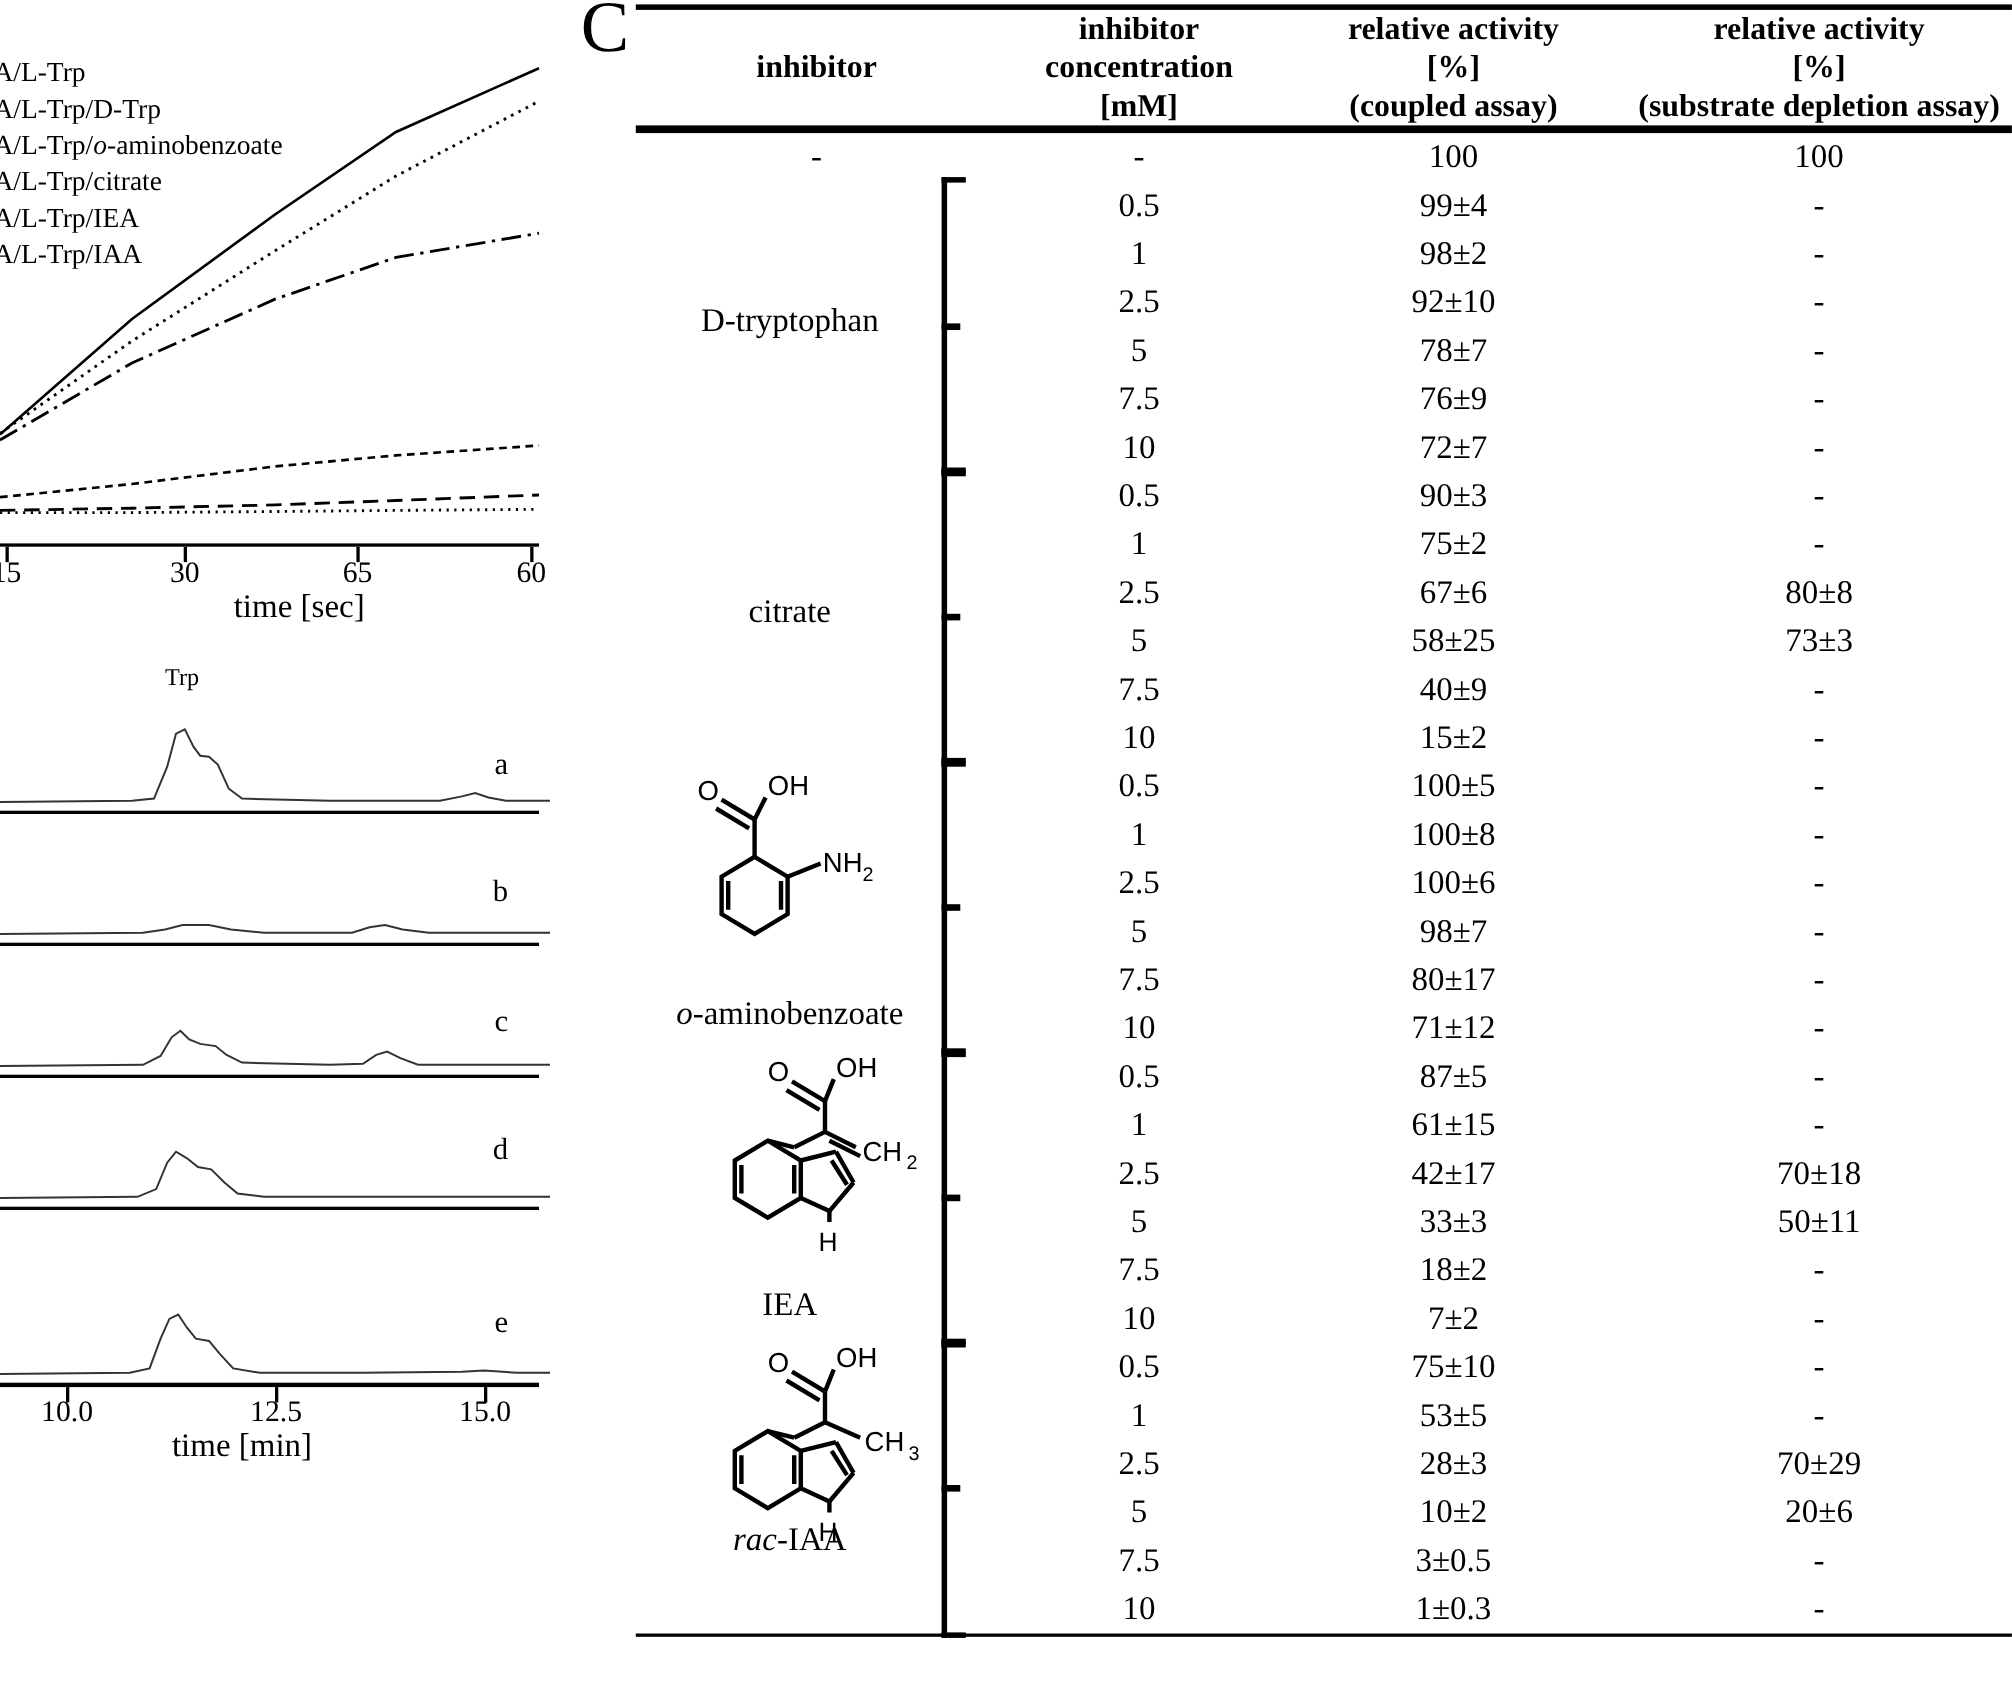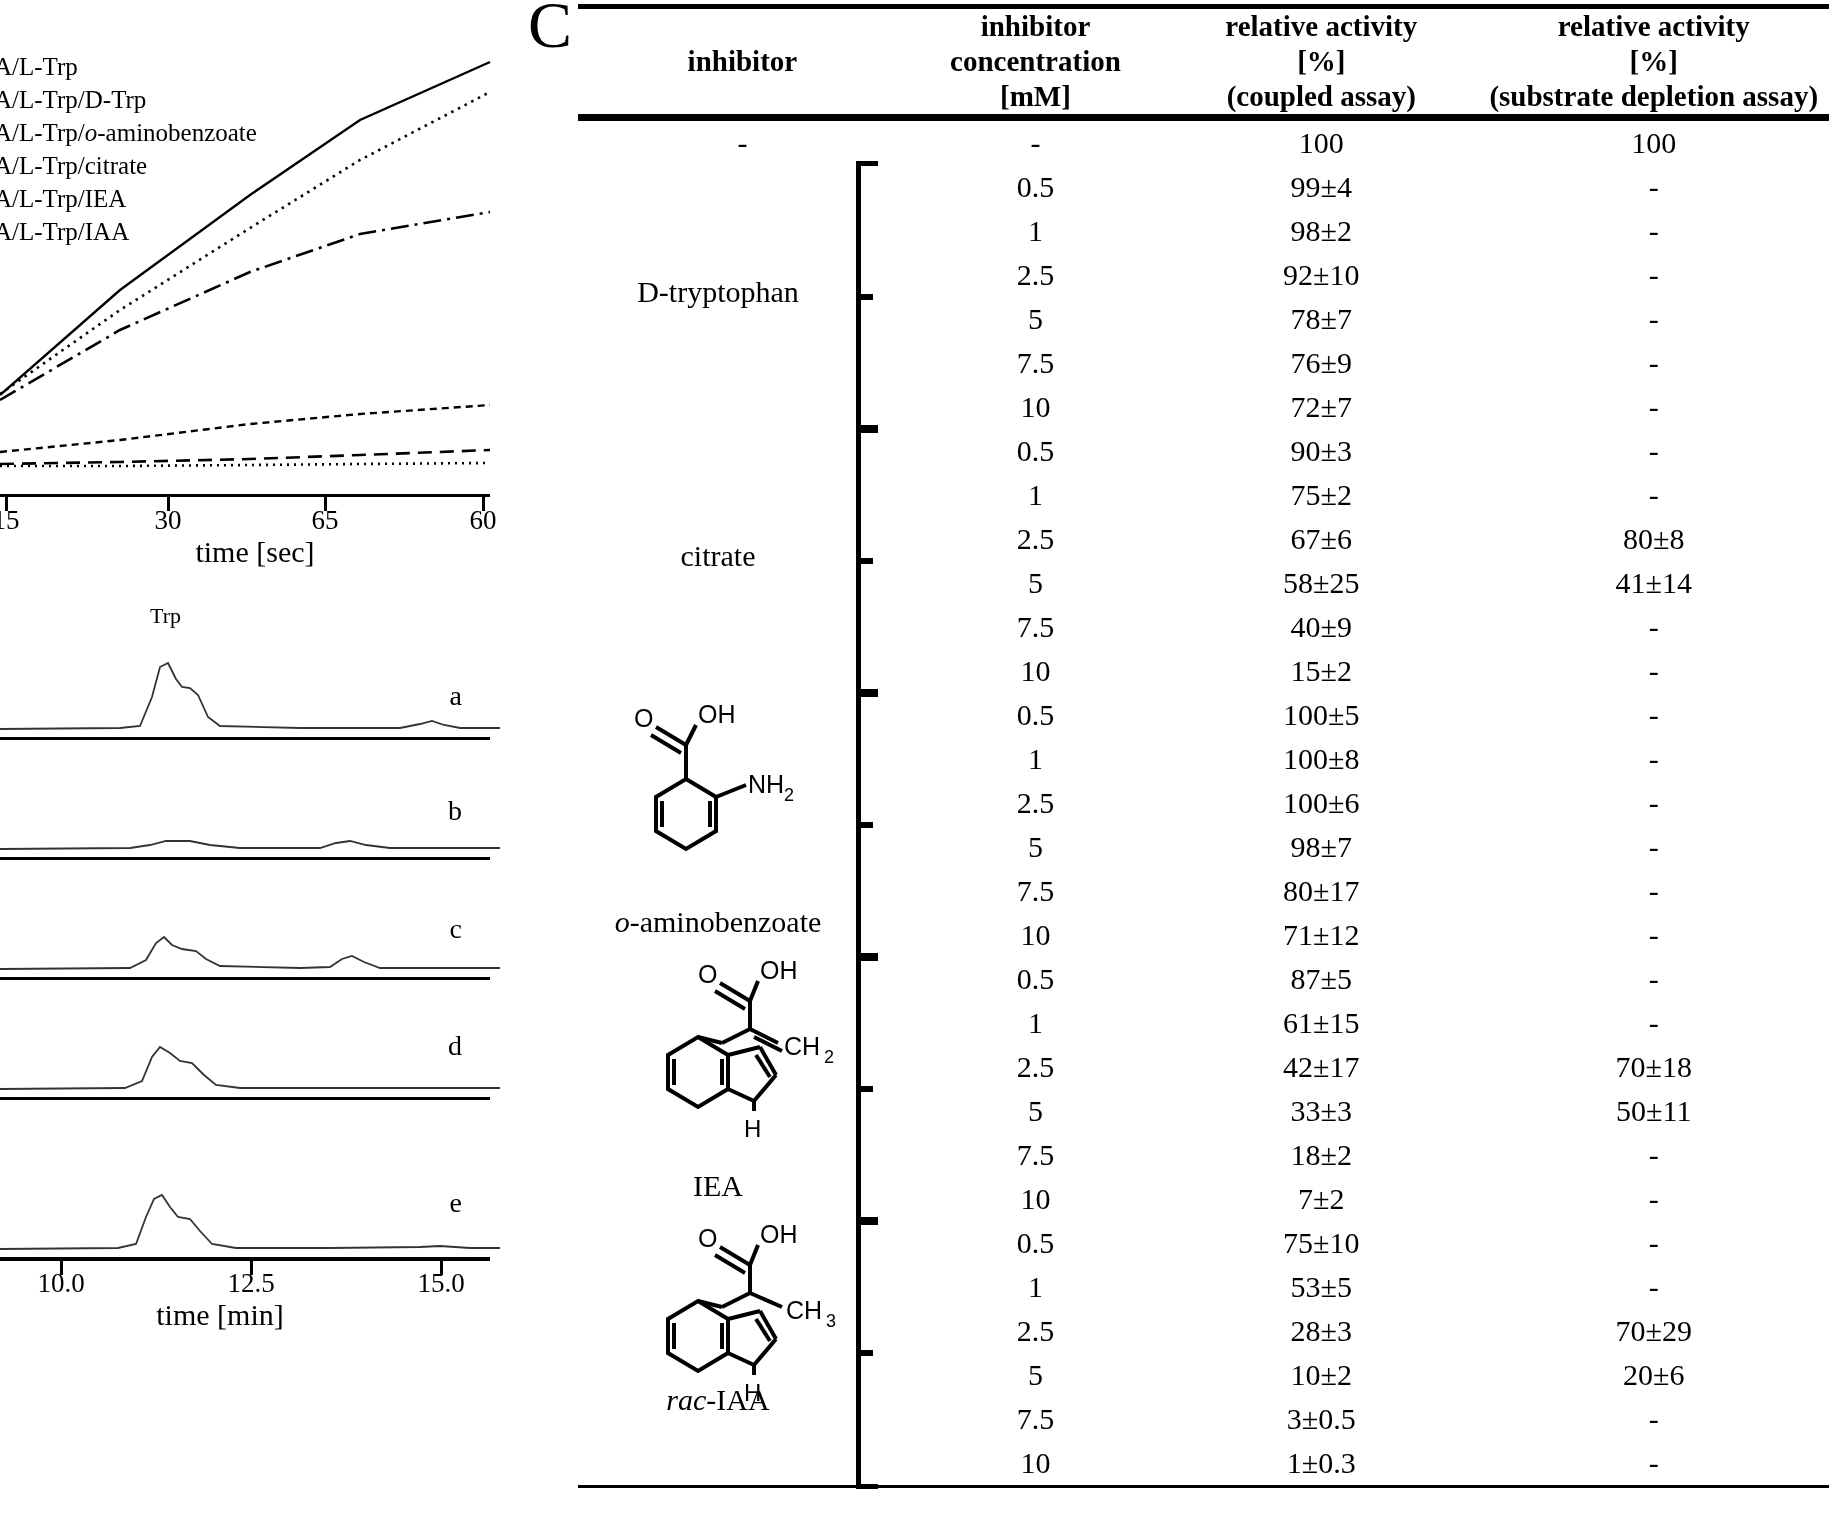--- a/index.html
+++ b/index.html
@@ -12,21 +12,21 @@
   
   #kinetic-legend{position:absolute;left:-6px;top:50px;width:330px;}
   .legend-row{font-size:25px;line-height:33px;white-space:nowrap;}
   .legend-row i{font-style:italic;}
 
   
   #kinetic-plot{position:absolute;left:0;top:0;width:500px;height:500px;}
   #kin-axis{position:absolute;left:-10px;top:494px;width:500px;height:3px;background:#000;}
   .kin-tick{position:absolute;top:497px;width:3px;height:14px;background:#000;}
   .kin-ticklabel{position:absolute;top:505px;font-size:27px;text-align:center;width:80px;}
-  #kin-xlabel{position:absolute;left:55px;top:535px;width:400px;text-align:center;font-size:30px;}
+  #kin-xlabel{position:absolute;left:72px;top:535px;width:400px;text-align:center;font-size:30px;}
 
   
   .chrom{position:absolute;left:0;width:500px;height:115px;}
   .chrom-base{position:absolute;left:-10px;bottom:0;width:500px;height:3px;background:#000;}
   .chrom-letter{position:absolute;right:38px;font-size:28px;}
   .chrom-peaklabel{position:absolute;font-size:22px;}
   #chrom-axis{position:absolute;left:-10px;top:1258px;width:500px;height:3px;background:#000;}
   .cx-tick{position:absolute;top:1261px;width:3px;height:14px;background:#000;}
   .cx-ticklabel{position:absolute;top:1268px;font-size:27px;text-align:center;width:100px;}
   #chrom-xlabel{position:absolute;left:20px;top:1298px;width:400px;text-align:center;font-size:30px;}
@@ -254,21 +254,21 @@
         <tr>
           <td class="inh"></td>
           <td class="conc">2.5</td>
           <td class="act">67±6</td>
           <td class="act">80±8</td>
         </tr>
         <tr>
           <td class="inh"></td>
           <td class="conc">5</td>
           <td class="act">58±25</td>
-          <td class="act">41±14</td>
+          <td class="act">73±3</td>
         </tr>
         <tr>
           <td class="inh"></td>
           <td class="conc">7.5</td>
           <td class="act">40±9</td>
           <td class="act">-</td>
         </tr>
         <tr>
           <td class="inh"></td>
           <td class="conc">10</td>

